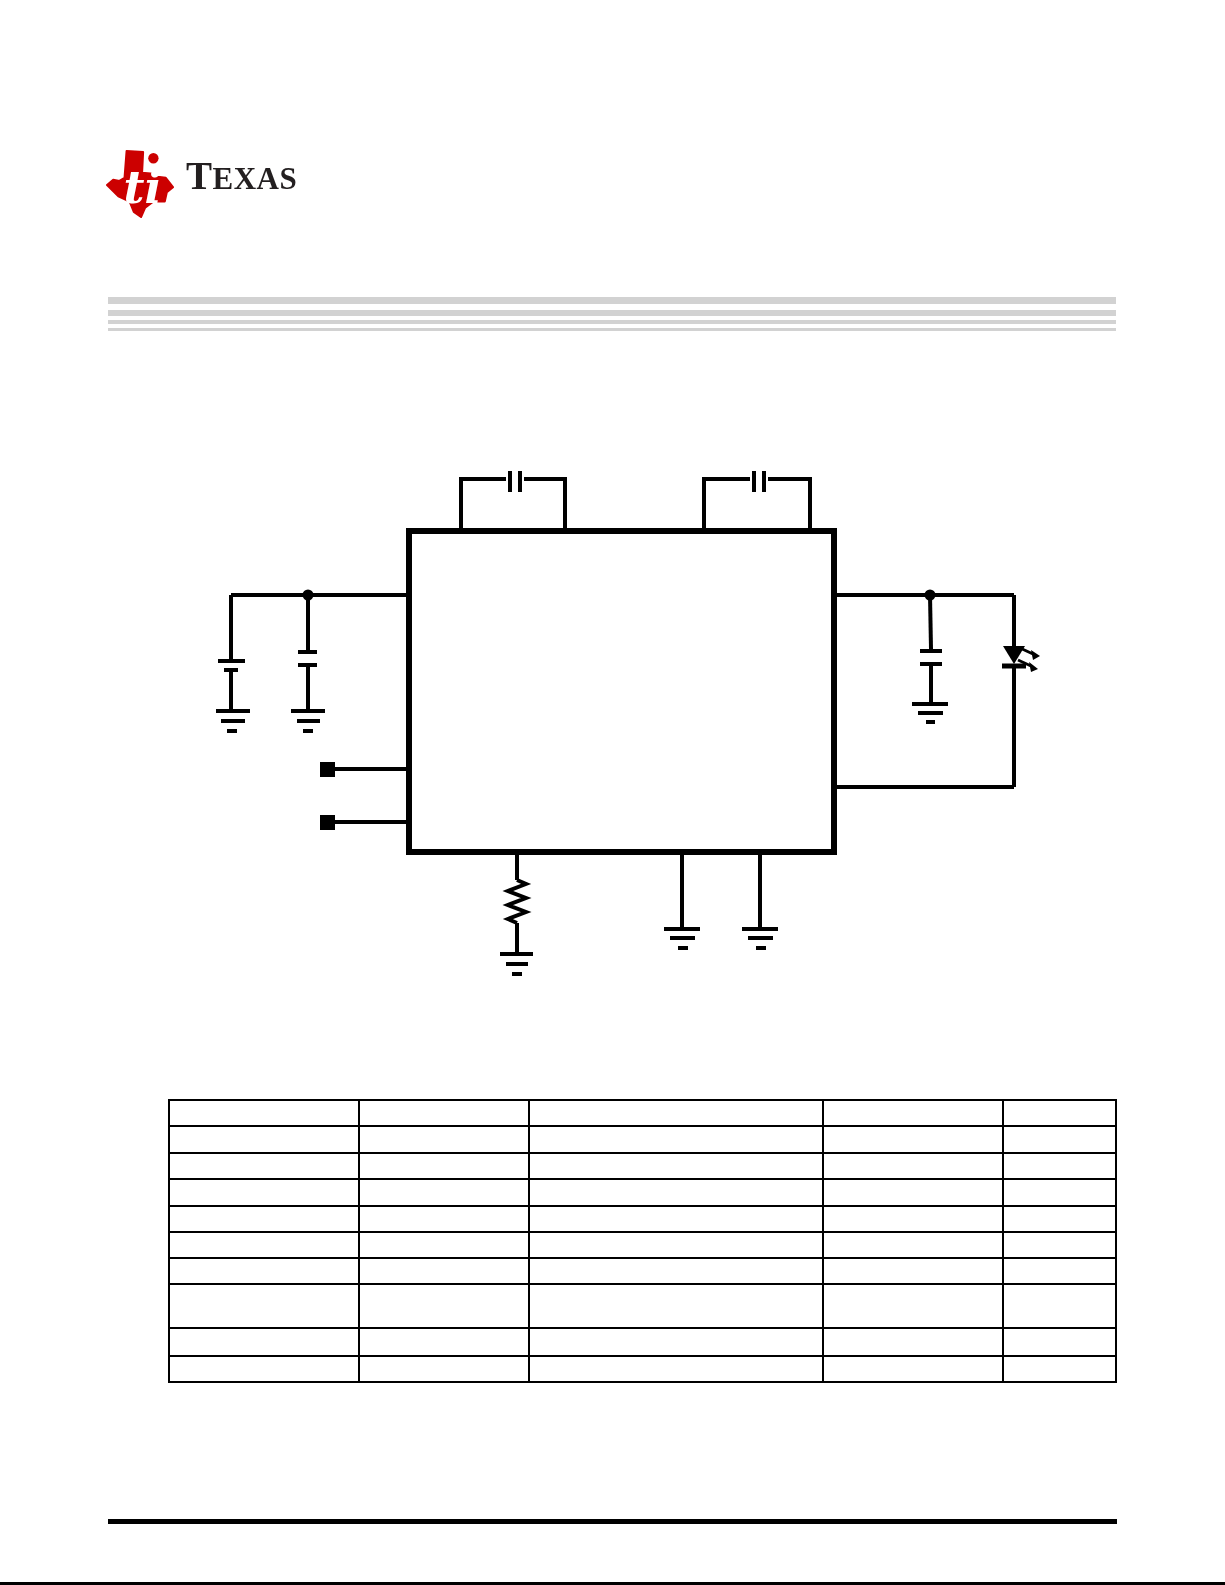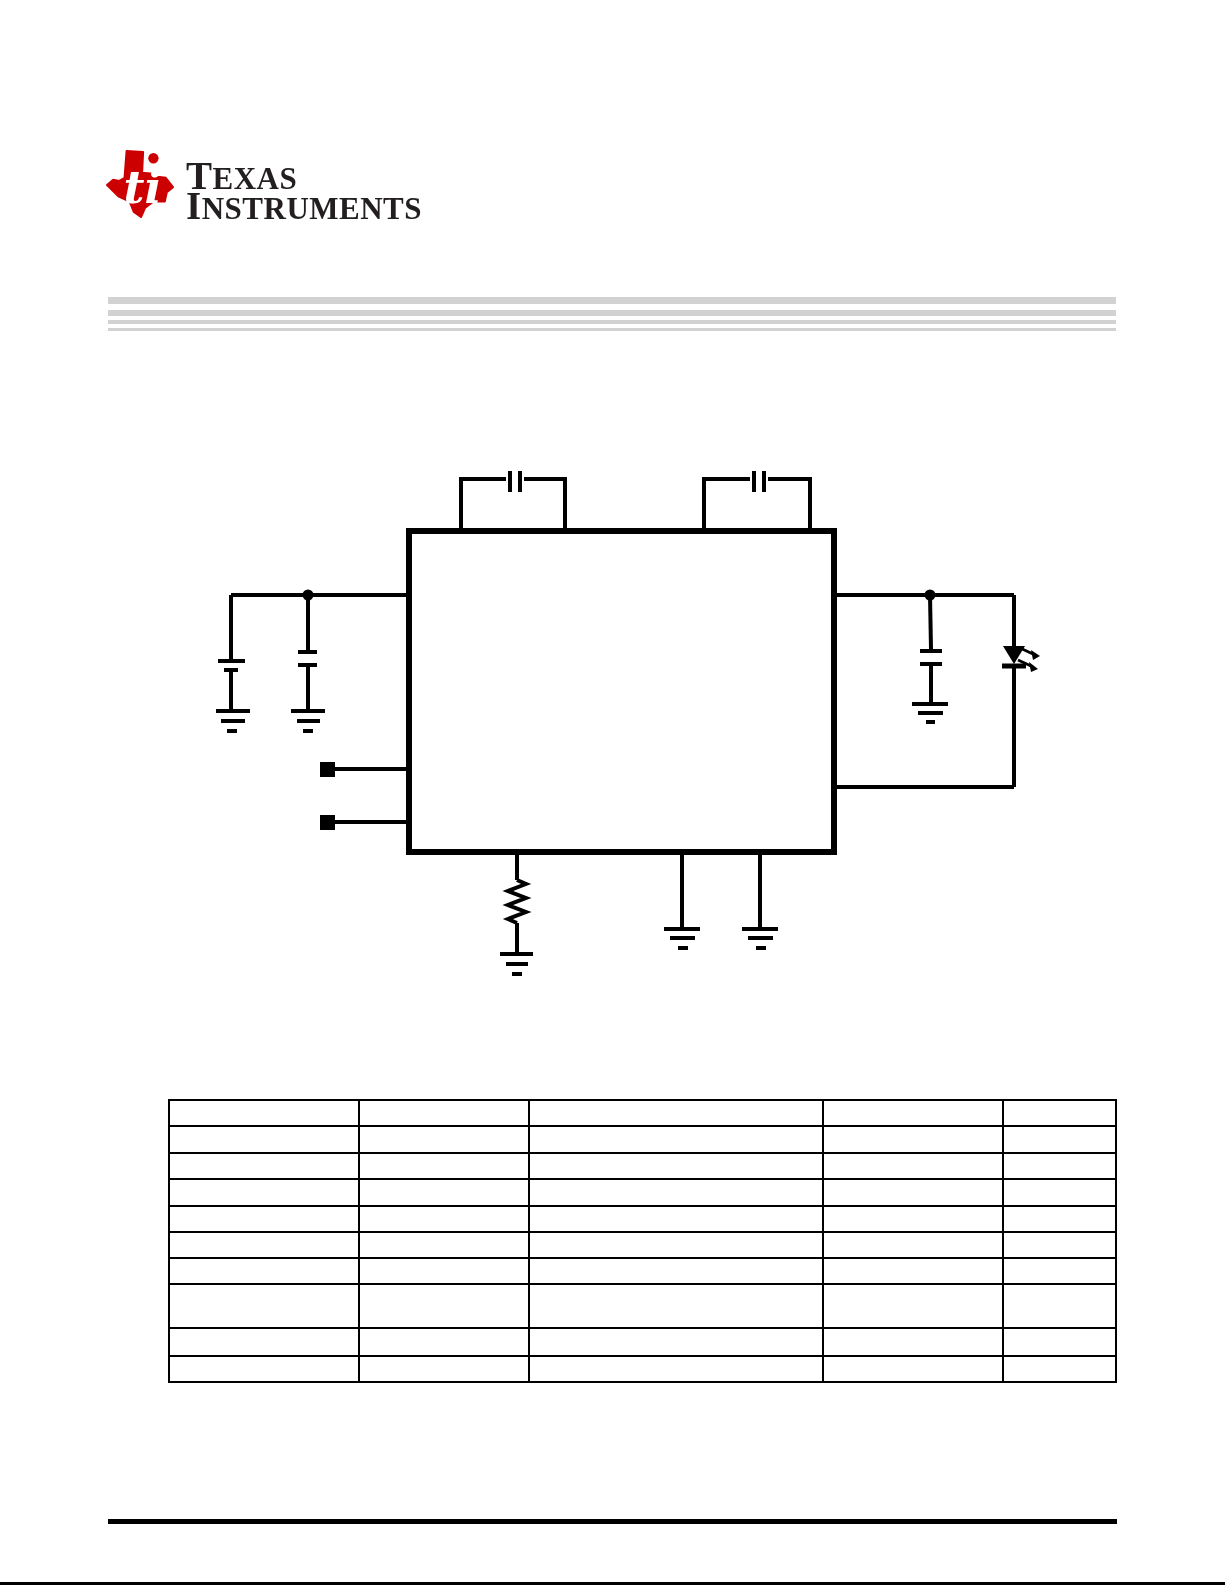--- a/index.html
+++ b/index.html
@@ -60,21 +60,20 @@
 <body>
 
 <div class="page">
 
   <svg class="logo-mark" viewBox="0 0 66 66" aria-hidden="true">
     <path class="tx-shape" d="M20,1 L36,2 L35,22 L46,23 L50,26 L58,27 L65,36 L59,41 L57,50 L46,50 L38,56 L34,65 L27,60 L23,50 L12,45 L1,34 L7,29 L13,30 L18,27 Z"></path>
     <text class="tx-mono" x="17" y="51">ti</text>
     <circle class="tx-dot" cx="46" cy="8" r="5"></circle>
   </svg>
   <div class="logo-l1"><span class="init">T</span><span class="rest">EXAS</span></div>
-  <div class="logo-l2"><span class="init">I</span><span class="rest">NSTRUMENTS</span></div>
 
   <div class="gbar b1"></div>
   <div class="gbar b2"></div>
   <div class="gbar b3"></div>
   <div class="gbar b4"></div>
 
   <svg class="schem" viewBox="180 450 880 550">
 
     <g>
       <path class="w" d="M461,531 L461,479 L506,479"></path>

